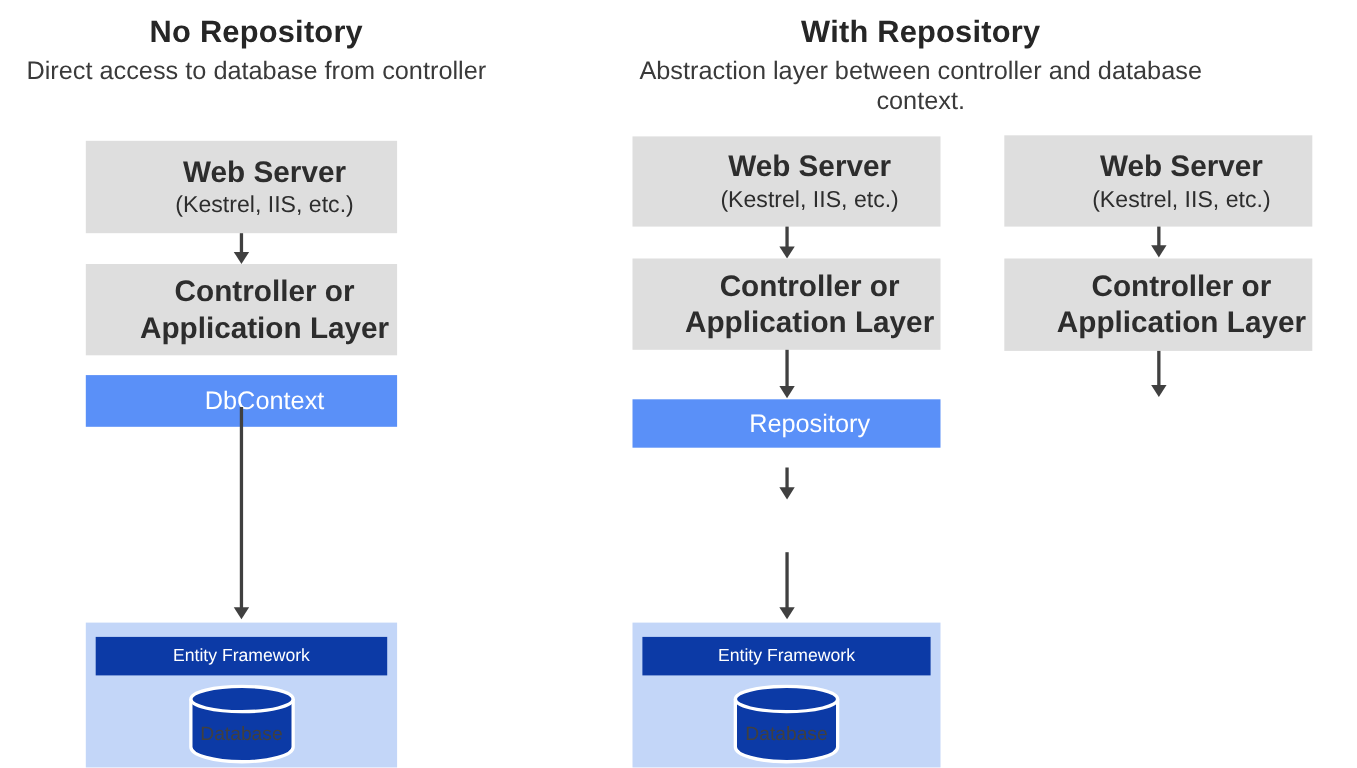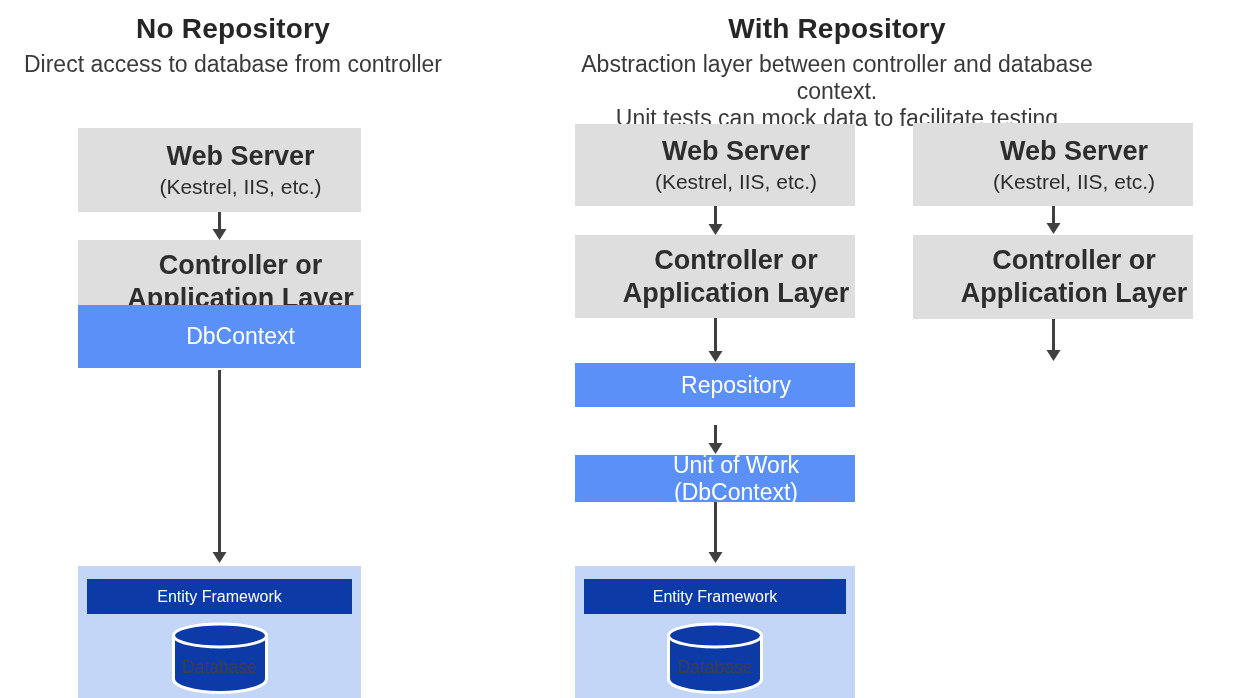--- a/index.html
+++ b/index.html
@@ -90,42 +90,41 @@
 
   <div class="hdr" style="left:2px; top:12px; width:462px;">
     <div class="hdr-title">No Repository</div>
     <div class="hdr-sub">Direct access to database from controller</div>
   </div>
 
   <div class="hdr" style="left:563px; top:12px; width:548px;">
     <div class="hdr-title">With Repository</div>
     <div class="hdr-sub">
       <div>Abstraction layer between controller and database context.</div>
-      <div>Unit tests can mock data to facilitate testing</div>
     </div>
   </div>
 
   <div class="col" style="left:78px; width:283px;">
 
     <div class="box gray" style="top:128px; height:84px;">
       <div class="box-title">Web Server</div>
       <div class="box-sub">(Kestrel, IIS, etc.)</div>
     </div>
 
     <div class="arrow" style="top:212px; height:28px;">
       <div class="arrow-stem"></div>
       <div class="arrow-head"></div>
     </div>
 
     <div class="box gray" style="top:240px; height:83px;">
       <div class="box-title">Controller or</div>
       <div class="box-title">Application Layer</div>
     </div>
 
-    <div class="box blue" style="top:305px; height:63px;">
+    <div class="box blue" style="top:341px; height:47px;">
       <span>DbContext</span>
     </div>
 
     <div class="arrow" style="top:370px; height:193px;">
       <div class="arrow-stem"></div>
       <div class="arrow-head"></div>
     </div>
 
     <div class="panel" style="top:566px; height:132px;">
       <div class="ef-bar">
@@ -165,23 +164,20 @@
 
     <div class="box blue" style="top:363px; height:44px;">
       <span>Repository</span>
     </div>
 
     <div class="arrow" style="top:425px; height:29px;">
       <div class="arrow-stem"></div>
       <div class="arrow-head"></div>
     </div>
 
-    <div class="box blue" style="top:455px; height:47px;">
-      <span>Unit of Work (DbContext)</span>
-    </div>
 
     <div class="arrow" style="top:502px; height:61px;">
       <div class="arrow-stem"></div>
       <div class="arrow-head"></div>
     </div>
 
     <div class="panel" style="top:566px; height:132px;">
       <div class="ef-bar">
         <span>Entity Framework</span>
       </div>

